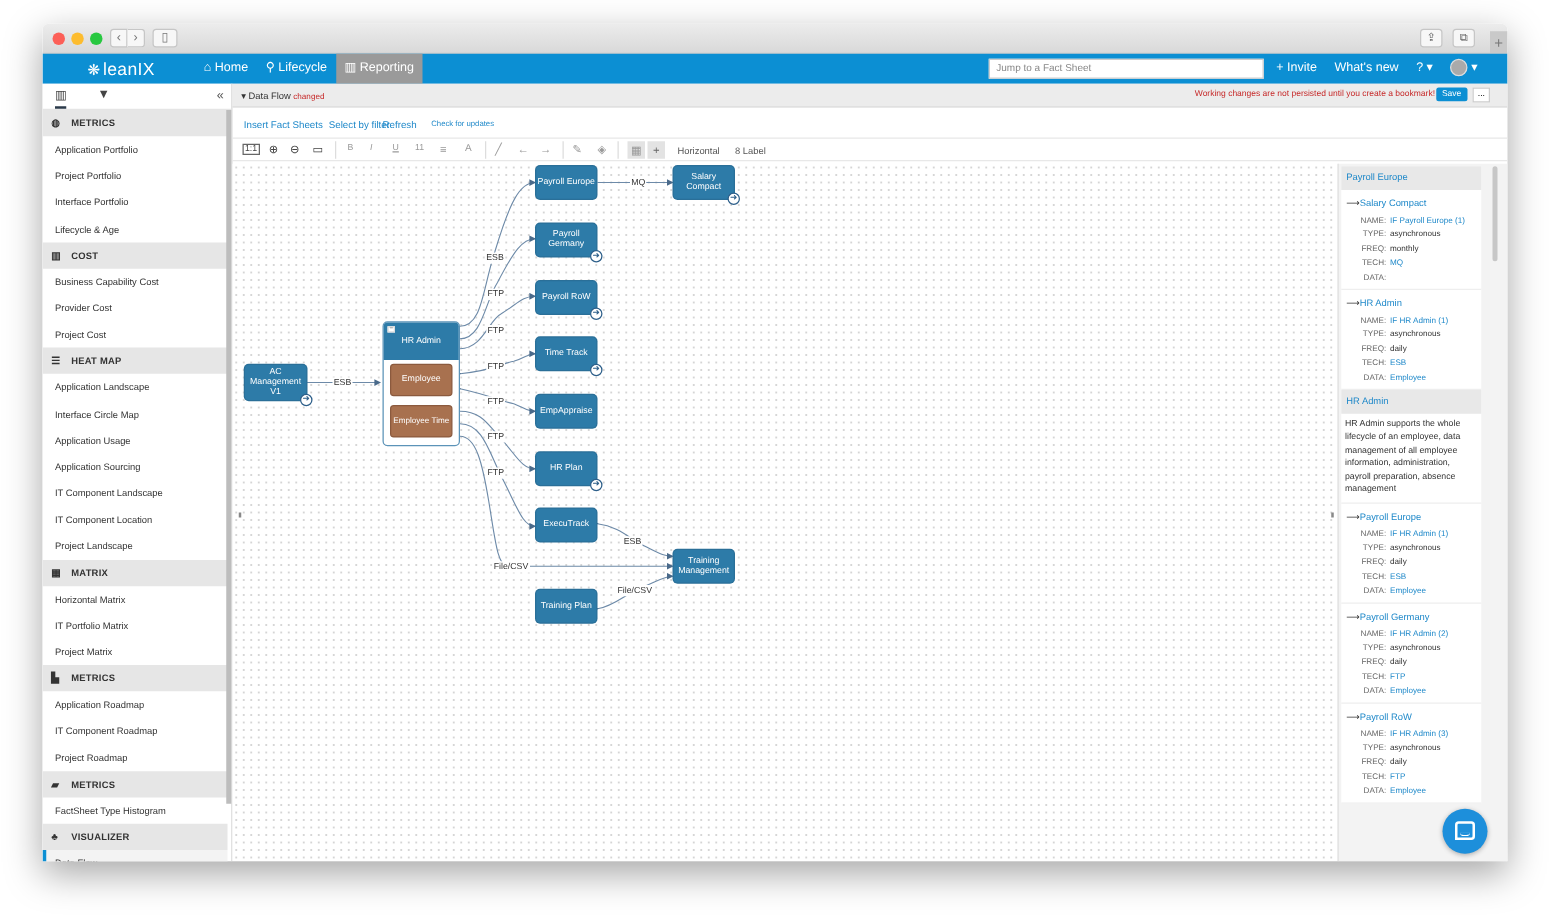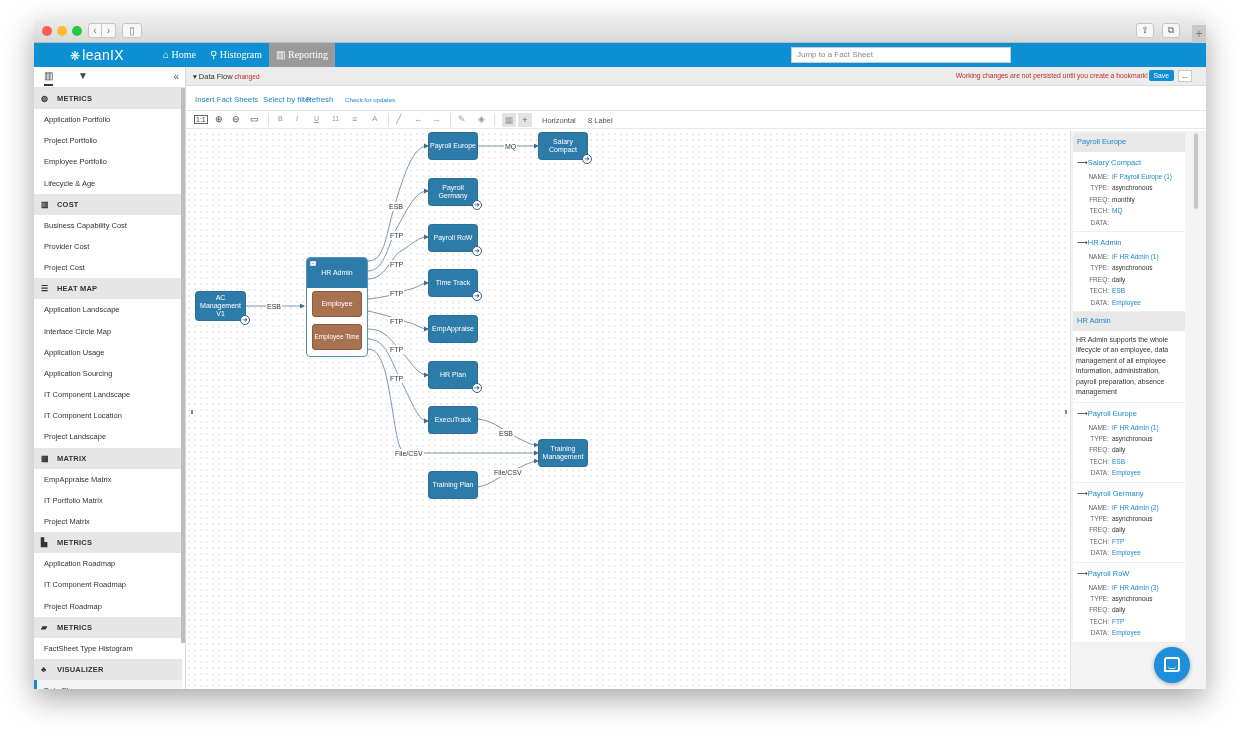--- a/index.html
+++ b/index.html
@@ -17,21 +17,21 @@
   .sidebar-btn { position: absolute; left: 88px; top: 4px; width: 20px; border-radius: 3px; }
   .urlbar { position: absolute; left: 346px; top: 4px; width: 480px; height: 16px; background: #fff; border: 1px solid #d3d3d3; border-radius: 3px; font-size: 8px; color: #333; text-align: center; line-height: 14px; }
   .urlbar .reload { position: absolute; right: 6px; top: 0; color: #888; font-size: 9px; }
   .chrome-right { position: absolute; right: 26px; top: 4px; display: flex; gap: 8px; }
   .chrome-right span { width: 18px; height: 15px; border: 1px solid #c6c6c6; background: #f7f7f7; border-radius: 3px; font-size: 9px; text-align: center; line-height: 13px; color: #666; display: block; }
   .newtab { position: absolute; right: 0; top: 6px; width: 14px; height: 18px; background: #c9c9c9; font-size: 12px; color: #777; text-align: center; line-height: 18px; }
   
   .appbar { height: 24px; background: #0c8fd3; position: relative; color: #fff; font-size: 10px; }
   .logo { position: absolute; left: 36px; top: 4px; font-size: 14px; letter-spacing: 0.3px; }
   .logo .gear { font-size: 12px; margin-right: 2px; }
-  .topnav { position: absolute; left: 122px; top: 0; display: flex; height: 24px; font-family: Liberation Serif, serif; }
+  .topnav { position: absolute; left: 122px; top: 0; display: flex; height: 24px; }
   .topnav .item { padding: 0 7px; line-height: 24px; font-size: 10px; cursor: pointer; }
   .topnav .item.active { background: #9a9a9a; }
   .jump { position: absolute; left: 757px; top: 4px; width: 220px; height: 16px; background: #fff; border: 1px solid #ccc; font-size: 8px; color: #888; padding-left: 5px; line-height: 14px; }
   .app-right { position: absolute; left: 987px; top: 0; display: flex; gap: 14px; line-height: 24px; font-size: 10px; }
   .avatar { width: 14px; height: 14px; border-radius: 50%; background: #aaa; display: inline-block; vertical-align: middle; border: 1px solid #ddd; }
   
   .sidebar { position: absolute; left: 0; top: 48px; width: 152px; height: 622px; background: #fff; border-right: 1px solid #d8d8d8; }
   .side-tabs { height: 21px; position: relative; border-bottom: 1px solid #e5e5e5; }
   .side-tabs .tab { position: absolute; top: 3px; font-size: 10px; color: #444; }
   .side-tabs .tab.active { border-bottom: 2px solid #2b3a4a; padding-bottom: 3px; }
@@ -108,56 +108,62 @@
       <span>⇪</span>
       <span>⧉</span>
     </div>
     <div class="newtab">+</div>
   </div>
 
   <div class="appbar">
     <div class="logo"><span class="gear">❋</span><span>leanIX</span></div>
     <div class="topnav">
       <div class="item"><span>⌂</span> <span>Home</span></div>
-      <div class="item"><span>⚲</span> <span>Histogram</span></div>
+      <div class="item"><span>⚲</span> <span>Lifecycle</span></div>
       <div class="item active"><span>▥</span> <span>Reporting</span></div>
     </div>
     <div class="jump">Jump to a Fact Sheet</div>
+    <div class="app-right">
+      <span>+ Invite</span>
+      <span>What's new</span>
+      <span>? ▾</span>
+      <span><span class="avatar"></span> <span>▾</span></span>
+    </div>
   </div>
 
   <div class="sidebar">
     <div class="side-tabs">
       <span class="tab active" style="left:10px">▥</span>
       <span class="tab" style="left:44px">▼</span>
       <span class="collapse">«</span>
     </div>
     <div class="side-scroll"></div>
     <div class="side-list">
       <div class="sec"><span class="ic">◍</span><span>METRICS</span></div>
       <div class="it">Application Portfolio</div>
       <div class="it">Project Portfolio</div>
-      <div class="it">Employee Portfolio</div>
+      <div class="it">Interface Portfolio</div>
       <div class="it">Lifecycle &amp; Age</div>
 
       <div class="sec"><span class="ic">▥</span><span>COST</span></div>
       <div class="it">Business Capability Cost</div>
       <div class="it">Provider Cost</div>
       <div class="it">Project Cost</div>
 
       <div class="sec"><span class="ic">☰</span><span>HEAT MAP</span></div>
       <div class="it">Application Landscape</div>
       <div class="it">Interface Circle Map</div>
       <div class="it">Application Usage</div>
       <div class="it">Application Sourcing</div>
       <div class="it">IT Component Landscape</div>
       <div class="it">IT Component Location</div>
       <div class="it">Project Landscape</div>
 
       <div class="sec"><span class="ic">▦</span><span>MATRIX</span></div>
-      <div class="it">EmpAppraise Matrix</div>
+      <div class="it">Horizontal Matrix</div>
       <div class="it">IT Portfolio Matrix</div>
       <div class="it">Project Matrix</div>
 
       <div class="sec"><span class="ic">▙</span><span>METRICS</span></div>
       <div class="it">Application Roadmap</div>
       <div class="it">IT Component Roadmap</div>
       <div class="it">Project Roadmap</div>
 
       <div class="sec"><span class="ic">▰</span><span>METRICS</span></div>
       <div class="it">FactSheet Type Histogram</div>

